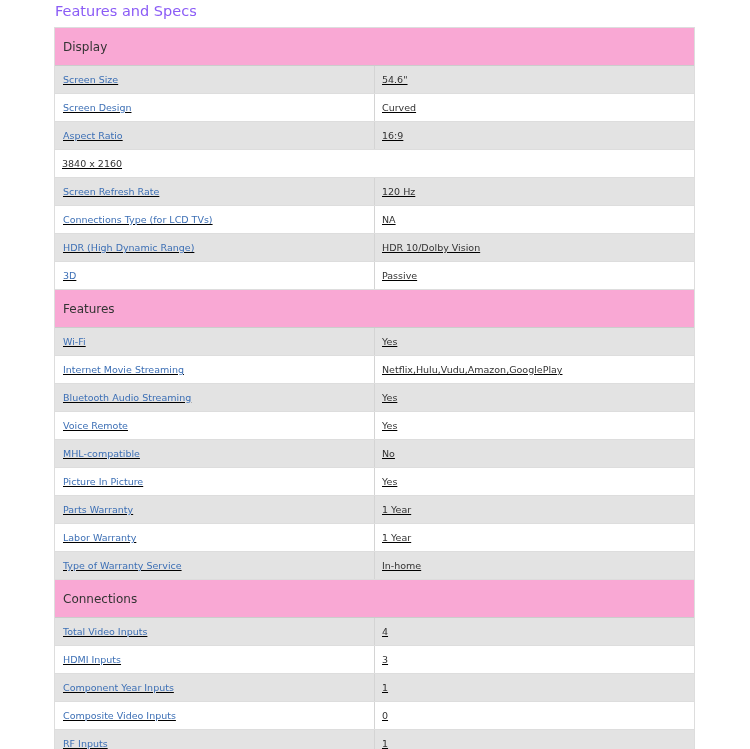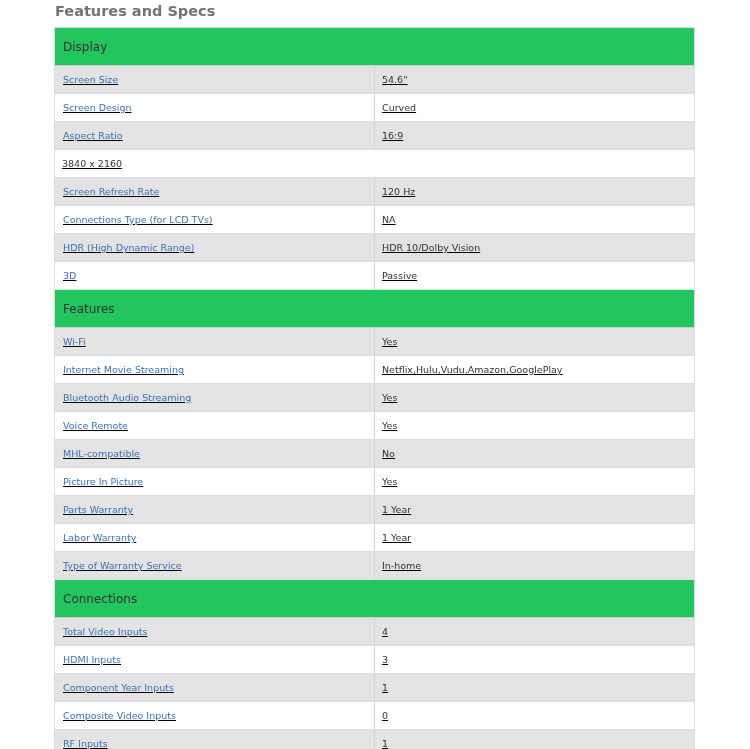--- a/index.html
+++ b/index.html
@@ -1,19 +1,19 @@
 <!DOCTYPE html>
 <html><head>
 <meta charset="utf-8">
 <style>
   html, body { margin: 0; padding: 0; background: #ffffff; }
   body { width: 750px; height: 749px; overflow: hidden; position: relative; font-family: "DejaVu Sans", "Liberation Sans", sans-serif; }
-  .page-title { position: absolute; left: 55px; top: 3px; font-size: 14.5px; color: #737373; margin: 0; font-weight: bold; }
+  .page-title { position: absolute; left: 55px; top: 3px; font-size: 14.5px; color: #8b5cf6; margin: 0; font-weight: normal; }
   .specs { position: absolute; left: 54px; top: 27px; width: 641px; border: 1px solid #dddddd; border-bottom: none; box-sizing: border-box; }
-  .section-head { height: 38px; border-bottom: 1px solid #cccccc; background: #22c55e; display: flex; align-items: center; padding-left: 8px; font-size: 12px; color: #333333; box-sizing: border-box; }
+  .section-head { height: 38px; border-bottom: 1px solid #cccccc; background: #f9a8d4; display: flex; align-items: center; padding-left: 8px; font-size: 12px; color: #333333; box-sizing: border-box; }
   .row { display: flex; height: 28px; border-bottom: 1px solid #dddddd; box-sizing: border-box; text-decoration: underline; }
   .row.alt { background: #e3e3e3; }
   .row .k { width: 320px; border-right: 1px solid #d4d4d4; padding-left: 8px; display: flex; align-items: center; font-size: 9.5px; color: #3c6fb5; box-sizing: border-box; }
   .row .v { flex: 1; padding-left: 7px; display: flex; align-items: center; font-size: 9.5px; color: #333333; }
 </style>
 </head>
 <body>
 
 <h2 class="page-title">Features and Specs</h2>
 

